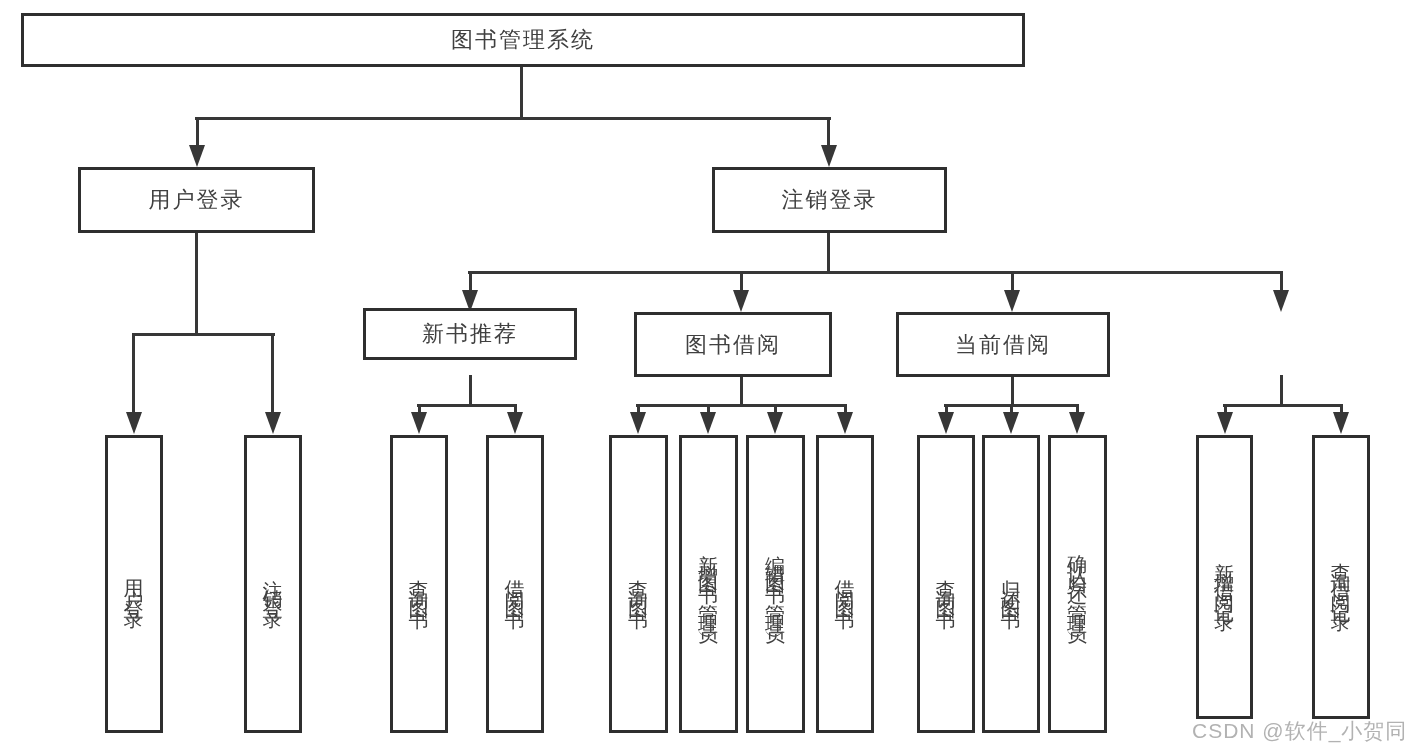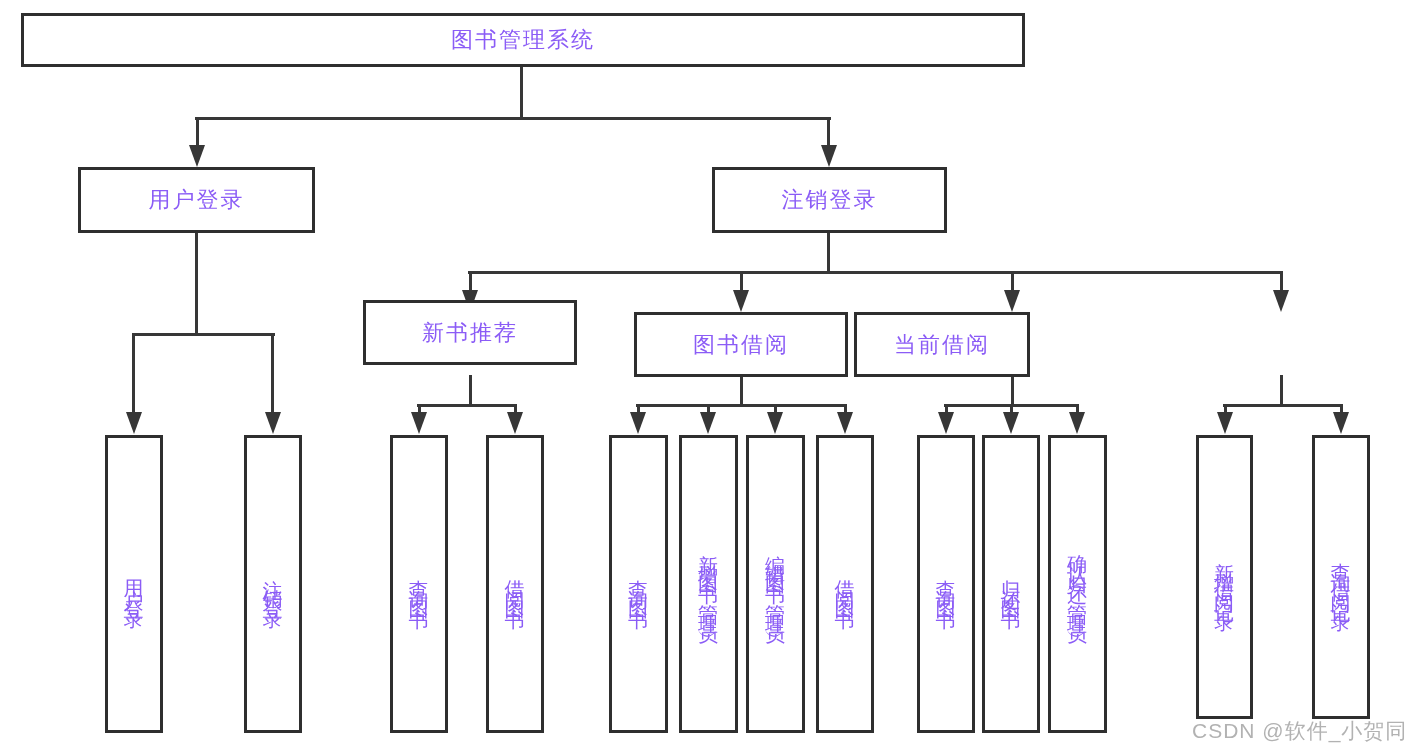--- a/index.html
+++ b/index.html
@@ -2,21 +2,21 @@
 <html><head>
 <meta charset="utf-8">
 <style>
   html,body{margin:0;padding:0;background:#ffffff;}
   body{font-family:"Liberation Sans",sans-serif;}
   .stage{position:relative;width:1405px;height:747px;background:#ffffff;overflow:hidden;}
   .box{
     position:absolute;box-sizing:border-box;
     border:3px solid #2f2f2f;background:#ffffff;
     display:flex;align-items:center;justify-content:center;
-    color:#8b5cf6;font-size:22px;letter-spacing:2px;
+    color:#404040;font-size:22px;letter-spacing:2px;
   }
   .leaf{
     writing-mode:vertical-rl;text-orientation:mixed;
     font-size:20px;letter-spacing:10px;line-height:1;
   }
   .hline,.vline{position:absolute;background:#373737;}
   .hline{height:3px;}
   .vline{width:3px;}
   .arrow{
     position:absolute;width:0;height:0;
@@ -90,23 +90,23 @@
   <div class="vline" style="left:1224px;top:404px;height:10px"></div>
   <div class="vline" style="left:1340px;top:404px;height:10px"></div>
   <div class="arrow" style="left:1217px;top:412px"></div>
   <div class="arrow" style="left:1333px;top:412px"></div>
 
   <div class="box" style="left:21px;top:13px;width:1004px;height:54px">图书管理系统</div>
 
   <div class="box" style="left:78px;top:167px;width:237px;height:66px">用户登录</div>
   <div class="box" style="left:712px;top:167px;width:235px;height:66px">注销登录</div>
 
-  <div class="box" style="left:363px;top:300px;width:214px;height:65px">新书推荐</div>
-  <div class="box" style="left:634px;top:312px;width:214px;height:65px">图书借阅</div>
-  <div class="box" style="left:854px;top:312px;width:176px;height:65px">当前借阅</div>
+  <div class="box" style="left:363px;top:308px;width:214px;height:52px">新书推荐</div>
+  <div class="box" style="left:634px;top:312px;width:198px;height:65px">图书借阅</div>
+  <div class="box" style="left:896px;top:312px;width:214px;height:65px">当前借阅</div>
 
   <div class="box leaf" style="left:105px;top:435px;width:58px;height:298px">用户登录</div>
   <div class="box leaf" style="left:244px;top:435px;width:58px;height:298px">注销登录</div>
 
   <div class="box leaf" style="left:390px;top:435px;width:58px;height:298px">查询图书</div>
   <div class="box leaf" style="left:486px;top:435px;width:58px;height:298px">借阅图书</div>
 
   <div class="box leaf" style="left:609px;top:435px;width:59px;height:298px">查询图书</div>
   <div class="box leaf" style="left:679px;top:435px;width:59px;height:298px">新增图书（管理员）</div>
   <div class="box leaf" style="left:746px;top:435px;width:59px;height:298px">编辑图书（管理员）</div>

